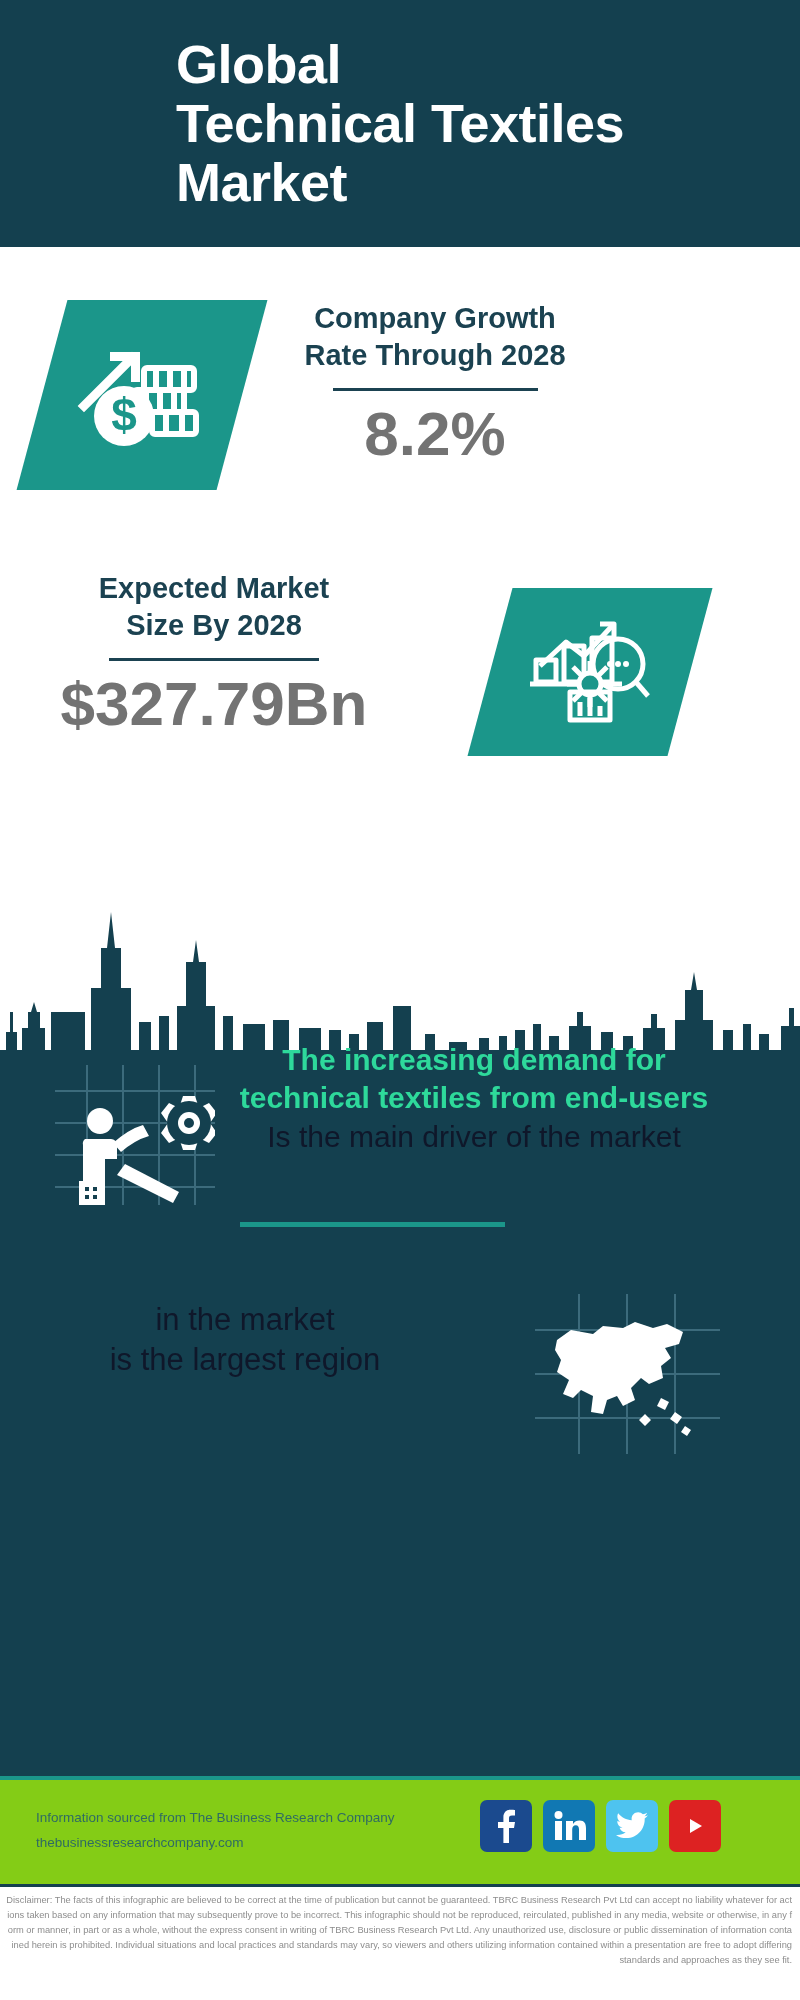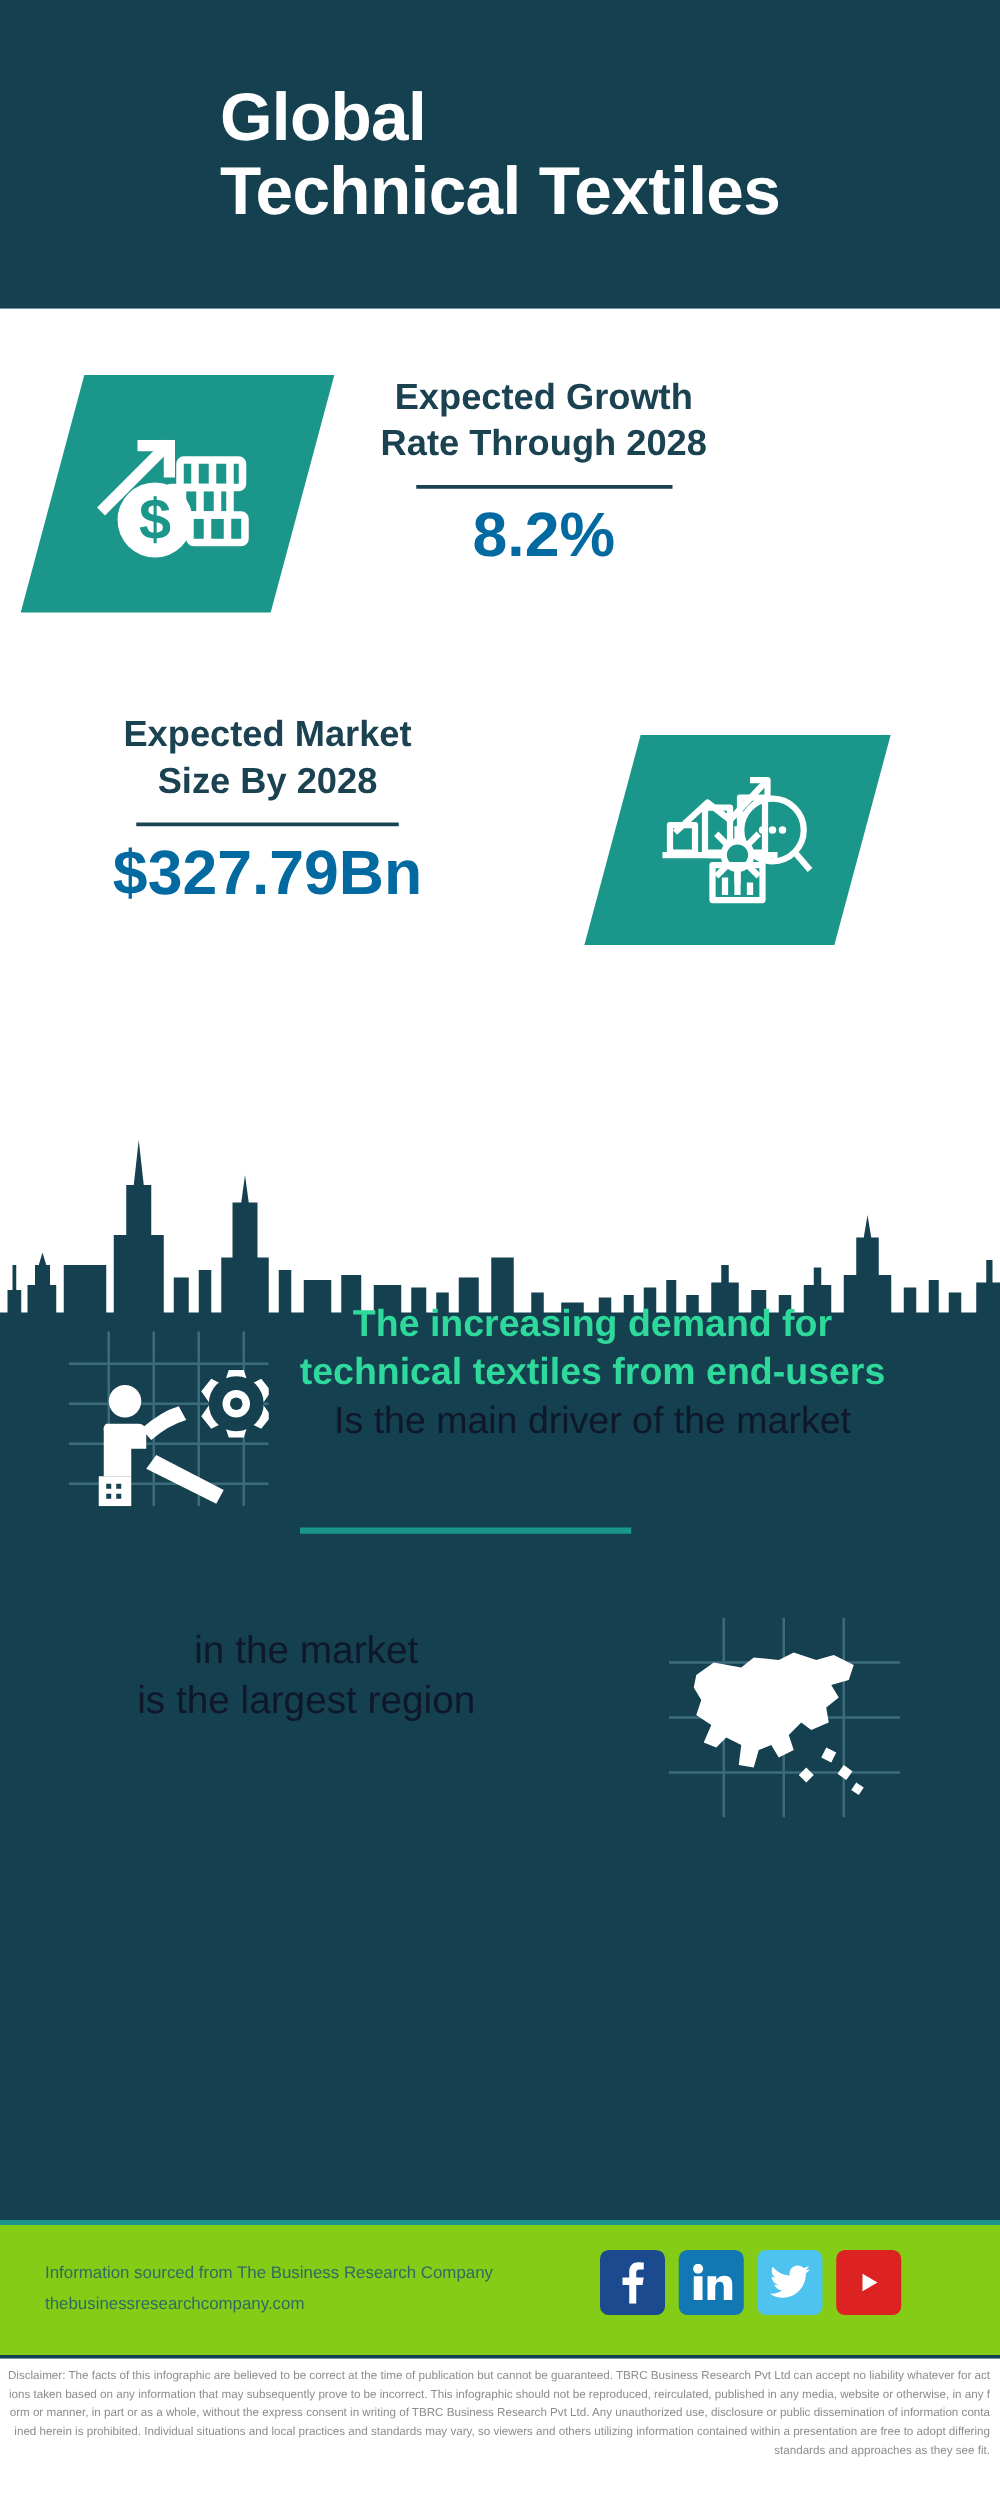--- a/index.html
+++ b/index.html
@@ -40,21 +40,21 @@
 
   
   .stat{ position:absolute; text-align:center; }
   .stat .lbl{
     color:#1b4251; font-size:29px; font-weight:bold; line-height:1.27;
   }
   .stat .rule{
     height:3px; background:#1b4251; margin:14px auto 12px auto;
   }
   .stat .val{
-    color:#0369a1; font-size:50px; font-weight:bold; line-height:1;
+    color:#737373; font-size:62px; font-weight:bold; line-height:1;
   }
 
   .stat-growth{ left:270px; top:300px; width:330px; }
   .stat-growth .rule{ width:205px; }
   .stat-size{ left:44px; top:570px; width:340px; }
   .stat-size .rule{ width:210px; }
 
   
   .dark-body{
     position:absolute; left:0; top:900px; width:800px; height:877px;
@@ -117,20 +117,21 @@
     word-break:break-all;
   }
 </style>
 </head>
 <body>
 
 <div class="header">
   <h1>
     <span>Global</span>
     <span>Technical Textiles</span>
+    <span>Market</span>
   </h1>
 </div>
 
 <div class="white-zone"></div>
 
 <div class="para para-growth">
   <svg width="140" height="130" viewBox="0 0 140 130">
     <g fill="none" stroke="#ffffff" stroke-width="9" stroke-linecap="square">
       <path d="M12 76 L60 28"></path>
     </g>
@@ -143,21 +144,21 @@
       <path d="M74 60 v22 M88 60 v22 M102 60 v22"></path>
       <path d="M94 82 v22 M110 82 v22"></path>
     </g>
     <circle cx="52" cy="86" r="30" fill="#ffffff"></circle>
     <text x="52" y="101" font-family="Liberation Sans, sans-serif" font-size="46" font-weight="bold" fill="#1b968a" text-anchor="middle">$</text>
   </svg>
 </div>
 
 <div class="stat stat-growth">
   <div class="lbl">
-    <div>Expected Growth</div>
+    <div>Company Growth</div>
     <div>Rate Through 2028</div>
   </div>
   <div class="rule"></div>
   <div class="val">8.2%</div>
 </div>
 
 <div class="stat stat-size">
   <div class="lbl">
     <div>Expected Market</div>
     <div>Size By 2028</div>

